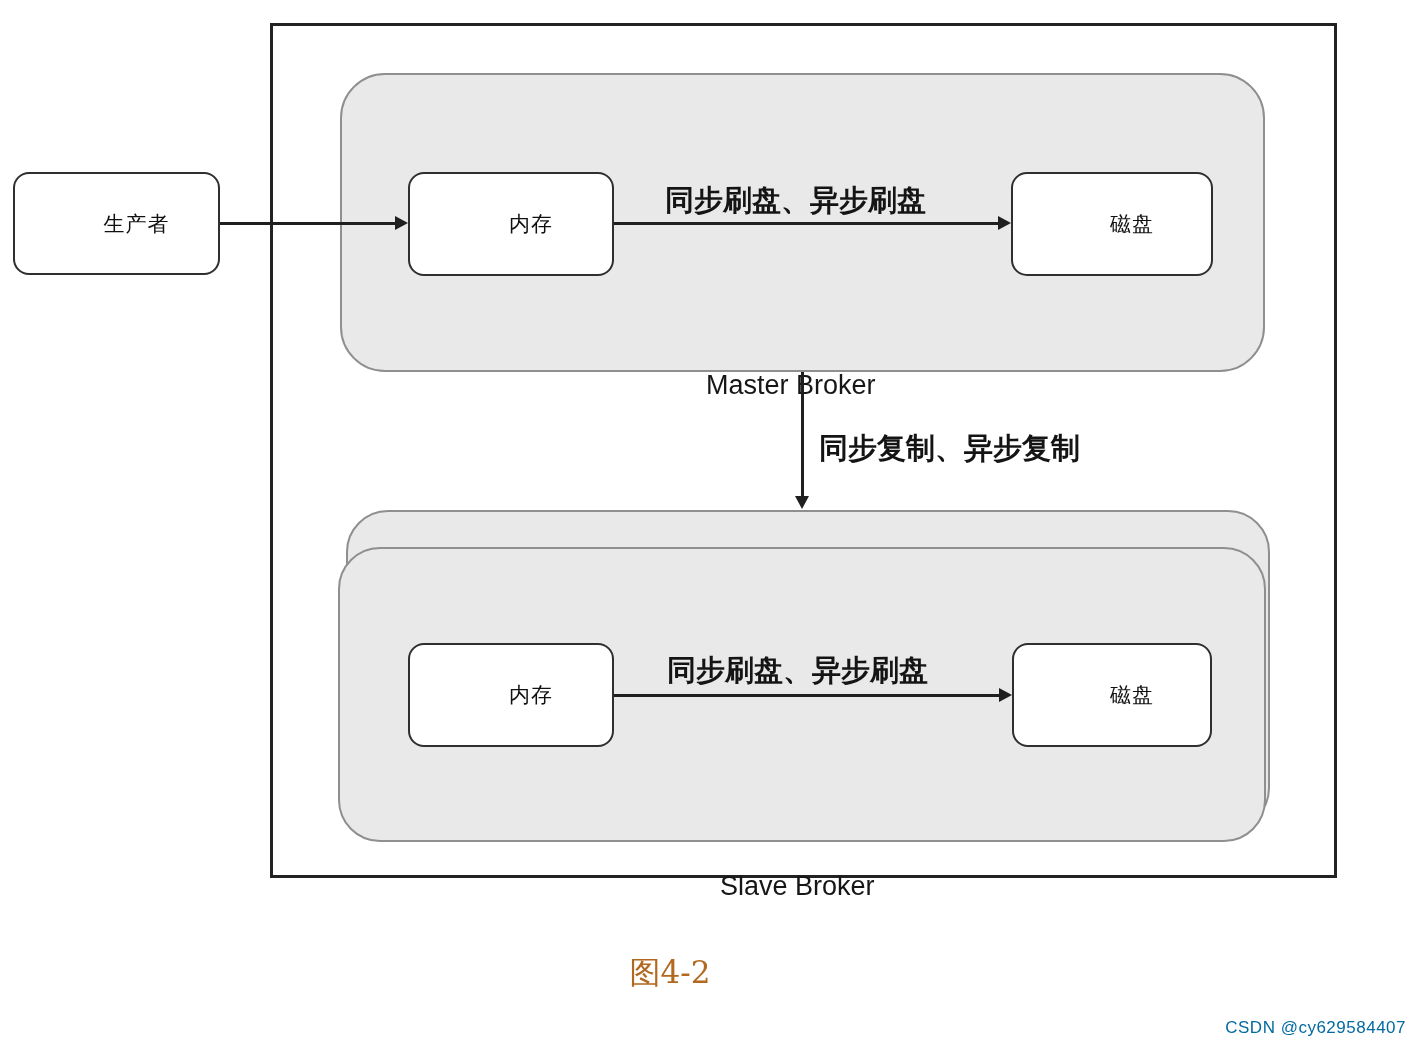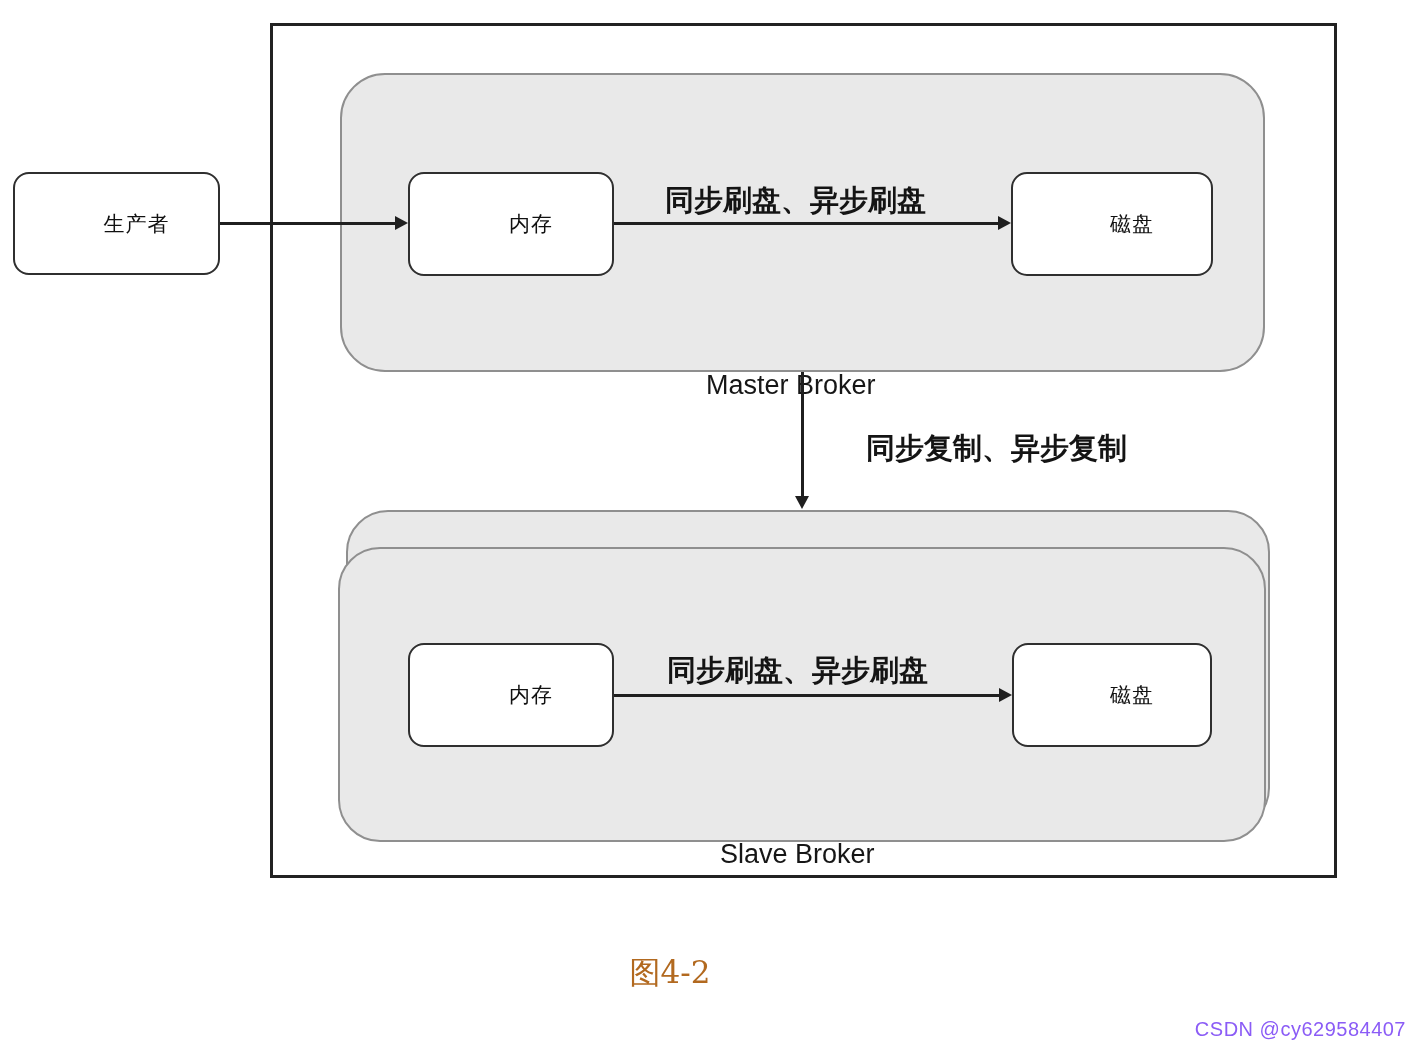--- a/index.html
+++ b/index.html
@@ -102,38 +102,38 @@
     left: 520px; top: 952px;
     width: 300px;
     text-align: center;
     font-family: "DejaVu Serif", "Liberation Serif", serif;
     font-size: 31px;
     color: #b2691f;
   }
   .watermark {
     position: absolute;
     right: 14px; top: 1018px;
-    font-size: 20px;
-    color: #8b5cf6;
+    font-size: 17px;
+    color: #0369a1;
     letter-spacing: 0.5px;
   }
 </style>
 </head>
 <body>
 
 <div class="canvas">
 
   <div class="outer-rect"></div>
 
   <div class="broker-group master-group"></div>
   <div class="group-title" style="left: 706px; top: 337px;">Master Broker</div>
 
   <div class="broker-group slave-group-back"></div>
   <div class="broker-group slave-group-front"></div>
-  <div class="group-title" style="left: 720px; top: 806px; text-align: right;">Slave Broker</div>
+  <div class="group-title" style="left: 720px; top: 838px; text-align: right;">Slave Broker</div>
 
   <div class="node producer-node">
     <span>生产者</span>
   </div>
 
   <div class="node m-memory-node">
     <span>内存</span>
   </div>
   <div class="node m-disk-node">
     <span>磁盘</span>
@@ -148,21 +148,21 @@
 
   <div class="hline" style="left: 220px; top: 222px; width: 176px;"></div>
   <div class="arrowhead-right" style="left: 395px; top: 216px;"></div>
 
   <div class="hline" style="left: 614px; top: 222px; width: 384px;"></div>
   <div class="arrowhead-right" style="left: 998px; top: 216px;"></div>
   <div class="edge-label" style="left: 665px; top: 181px;">同步刷盘、异步刷盘</div>
 
   <div class="vline" style="left: 801px; top: 372px; height: 124px;"></div>
   <div class="arrowhead-down" style="left: 795px; top: 496px;"></div>
-  <div class="edge-label" style="left: 866px; top: 429px;">同步复制、异步复制</div>
+  <div class="edge-label" style="left: 819px; top: 429px;">同步复制、异步复制</div>
 
   <div class="hline" style="left: 614px; top: 694px; width: 385px;"></div>
   <div class="arrowhead-right" style="left: 999px; top: 688px;"></div>
   <div class="edge-label" style="left: 667px; top: 651px;">同步刷盘、异步刷盘</div>
 
   <div class="caption">图4-2</div>
 
   <div class="watermark">CSDN @cy629584407</div>
 
 </div>

